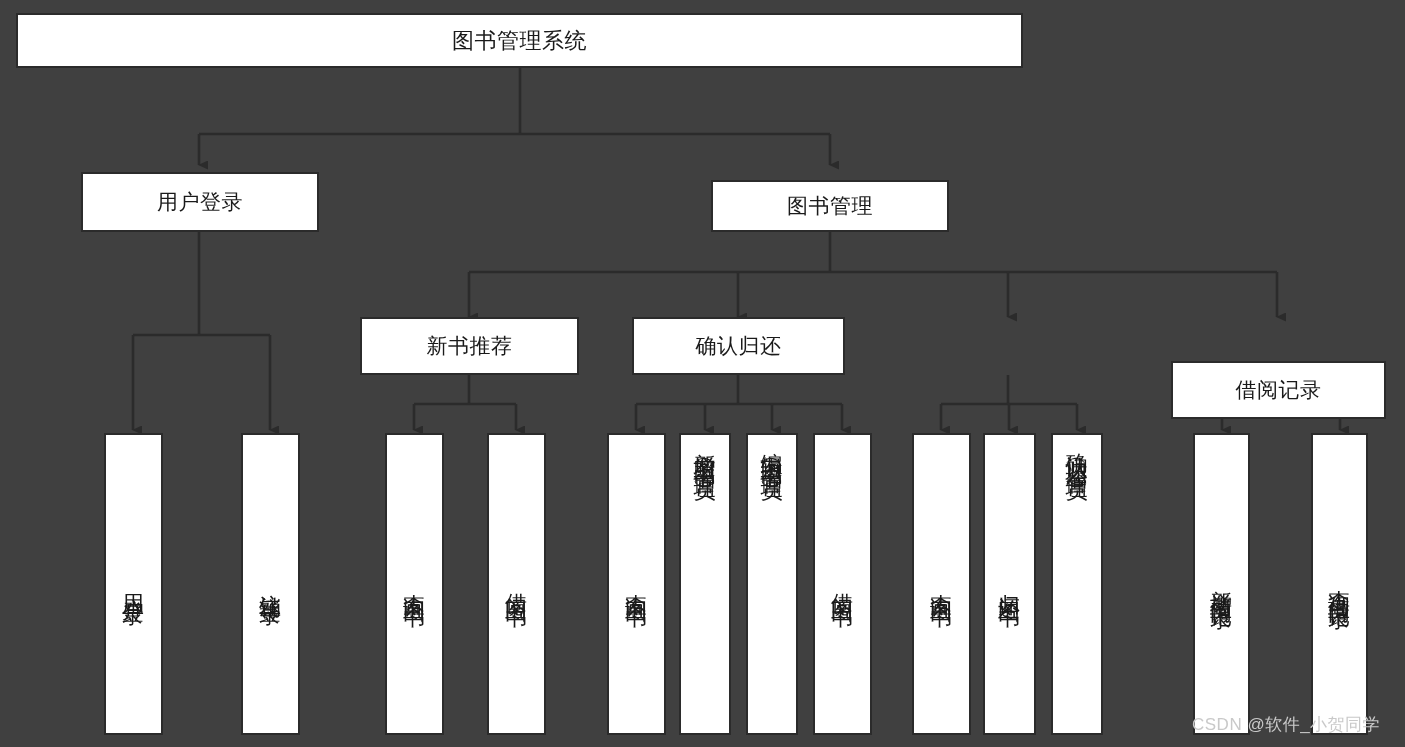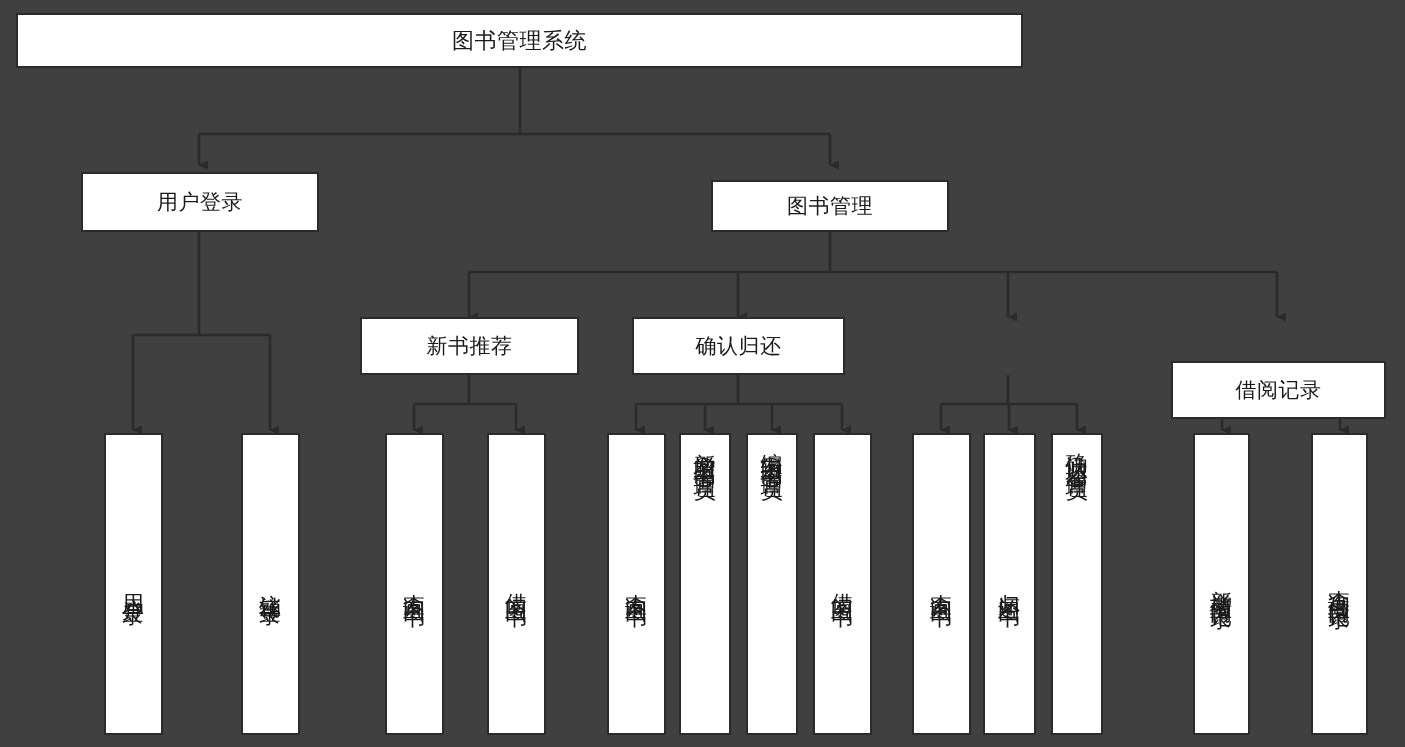--- a/index.html
+++ b/index.html
@@ -212,14 +212,17 @@
   </div>
 
   <div class="node-box leaf-box align-middle" style="left:1193px; top:433px; width:57px; height:302px;">
     <span class="node-label v-label">新增借阅记录</span>
   </div>
 
   <div class="node-box leaf-box align-middle" style="left:1311px; top:433px; width:57px; height:302px;">
     <span class="node-label v-label">查询借阅记录</span>
   </div>
 
+  <div class="watermark" style="left:1192px; top:713px;">
+    <span>CSDN @软件_小贺同学</span>
+  </div>
 
 </div>
 
 </body></html>

